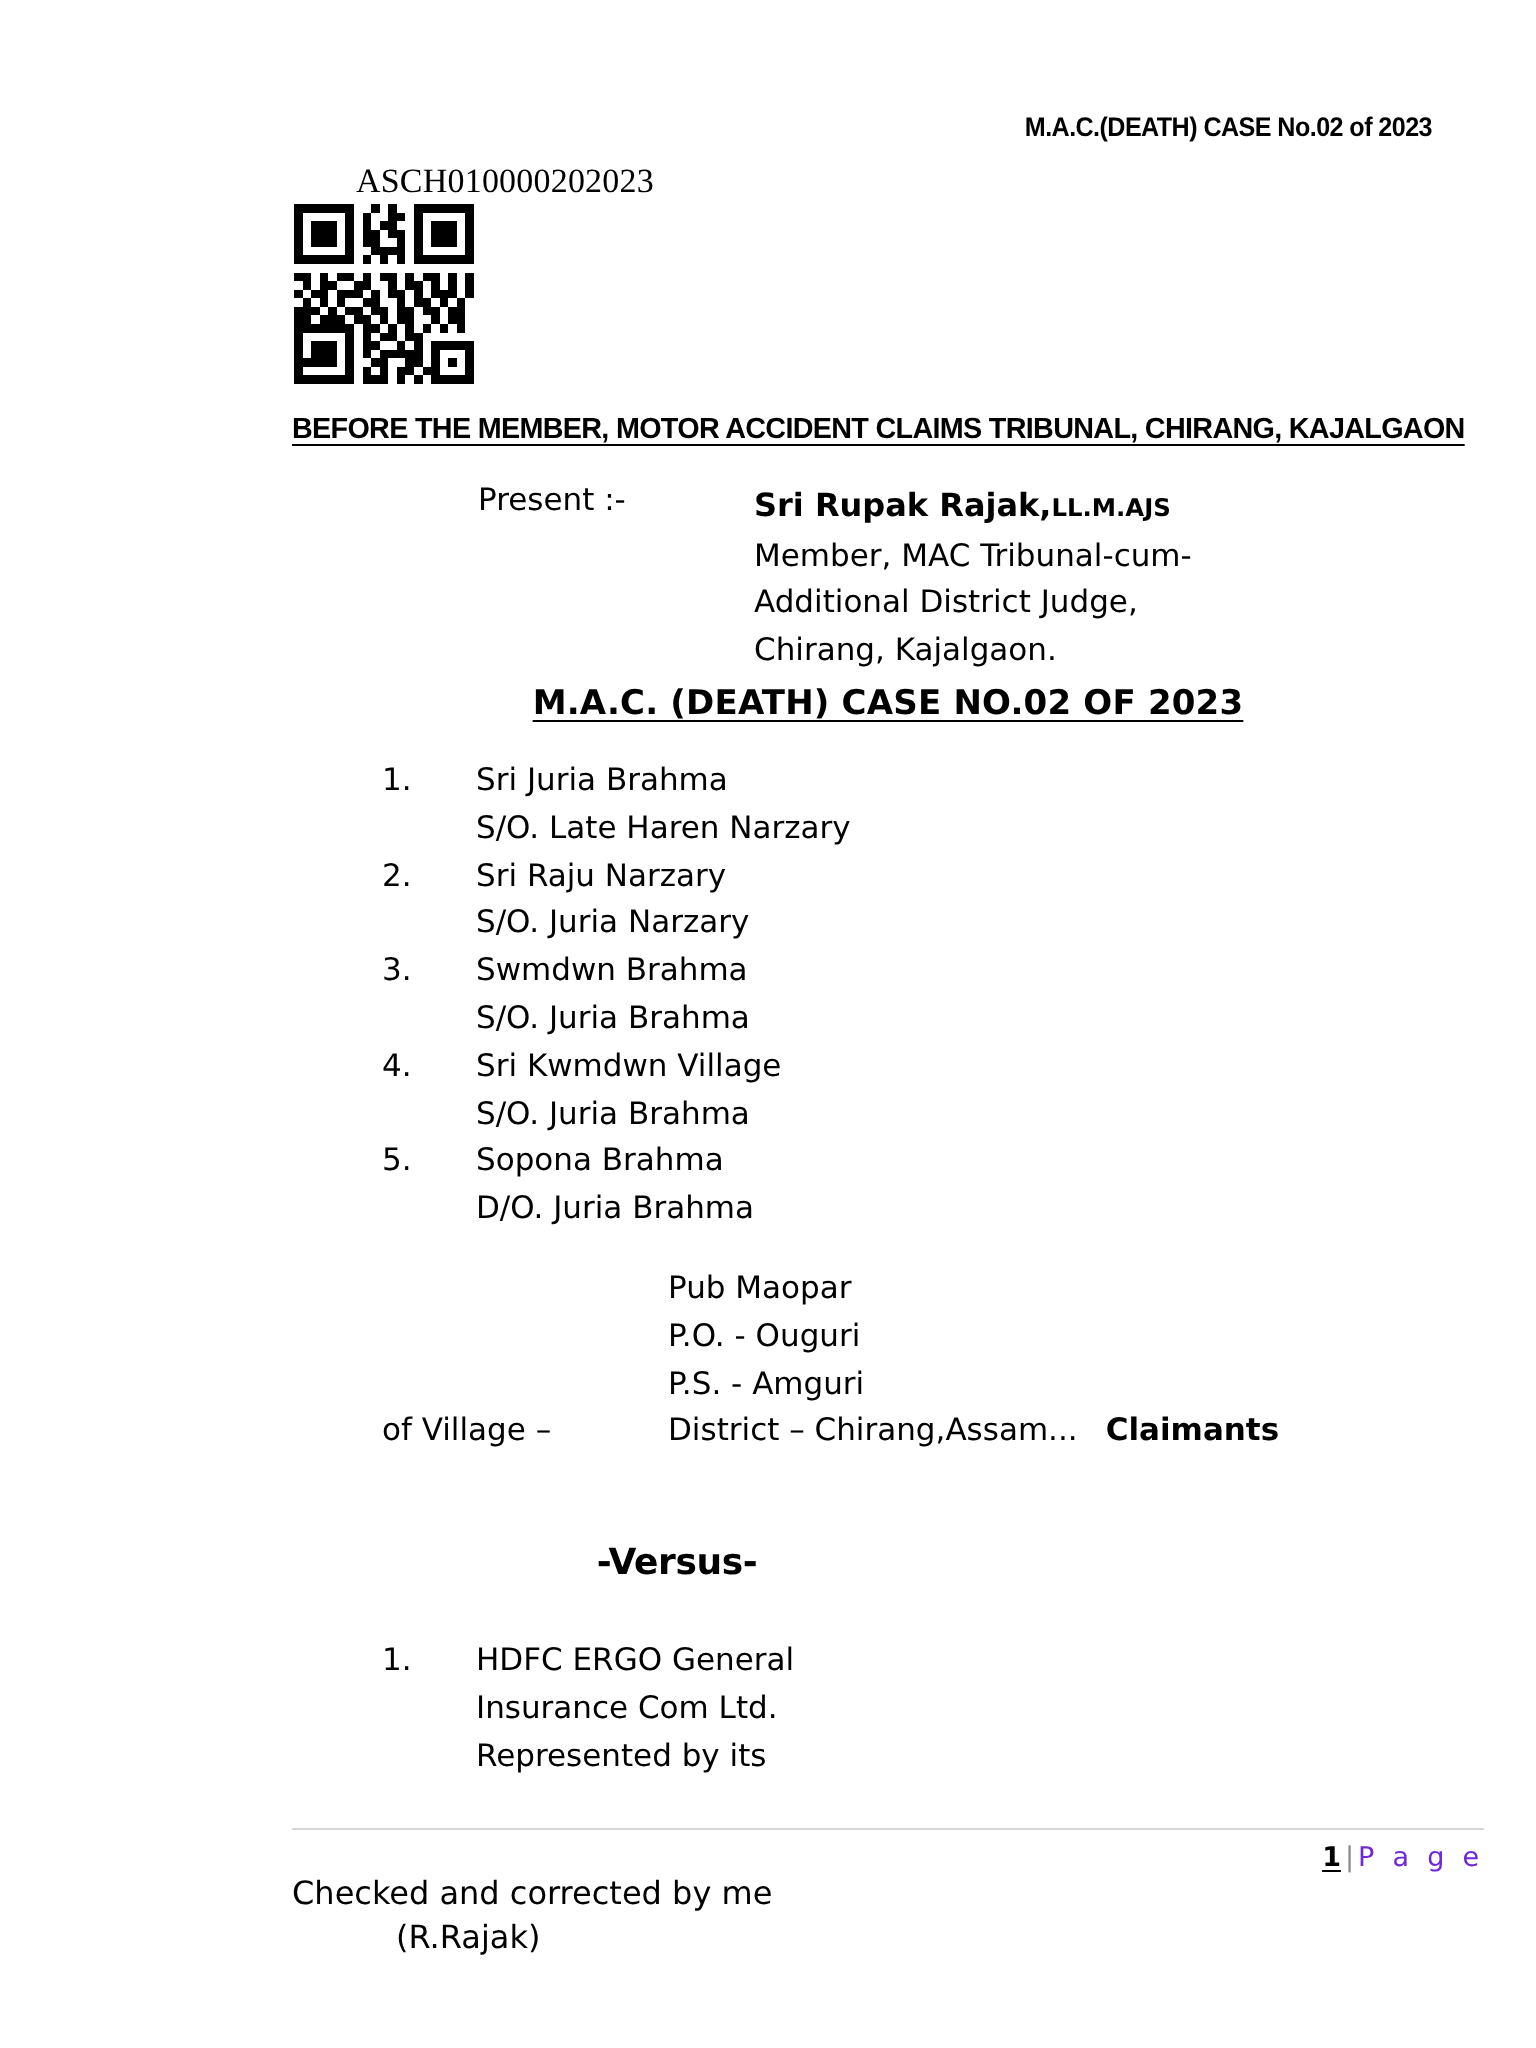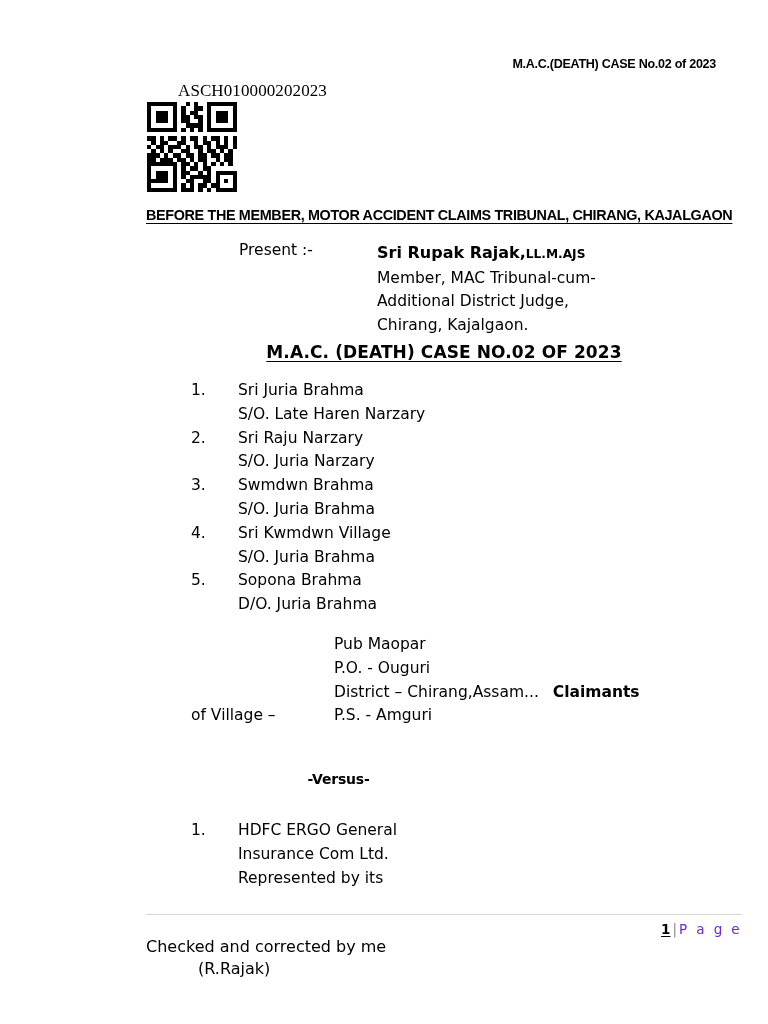--- a/index.html
+++ b/index.html
@@ -176,21 +176,21 @@
   }
 
   
   .versus {
     position: absolute;
     left: 191px;
     top: 756px;
     width: 295px;
     text-align: center;
     font-weight: bold;
-    font-size: 14px;
+    font-size: 18px;
     letter-spacing: -0.2px;
     white-space: nowrap;
   }
 
   
   .footer-rule {
     position: absolute;
     left: 146px;
     top: 899px;
     width: 596px;
@@ -424,22 +424,22 @@
     </div>
 
   </div>
 
   <div class="address-block">
     <div class="addr-row">
       <span class="addr-key">of Village –</span>
       <span class="addr-vals">
         <span class="addr-val">Pub Maopar</span>
         <span class="addr-val">P.O. - Ouguri</span>
+        <span class="addr-val">P.S. - Amguri</span>
         <span class="addr-val"><span>District – Chirang,Assam...</span><span class="claimants-tag">Claimants</span></span>
-        <span class="addr-val">P.S. - Amguri</span>
       </span>
     </div>
   </div>
 
   <div class="versus">-Versus-</div>
 
   <div class="party-list" id="respondents-list">
     <div class="party-row">
       <span class="party-num">1.</span>
       <span class="party-lines">

